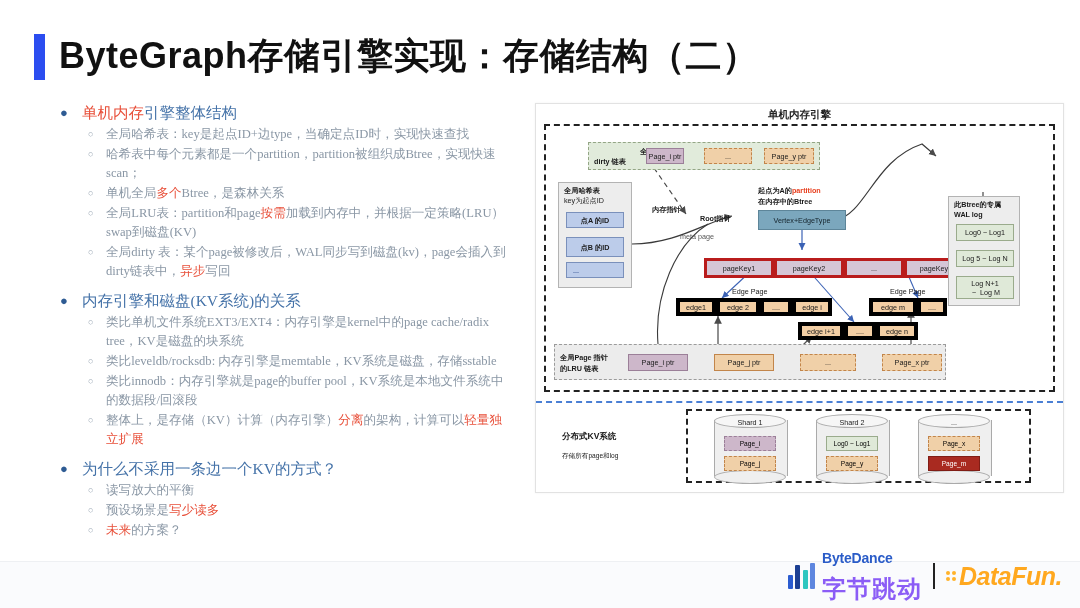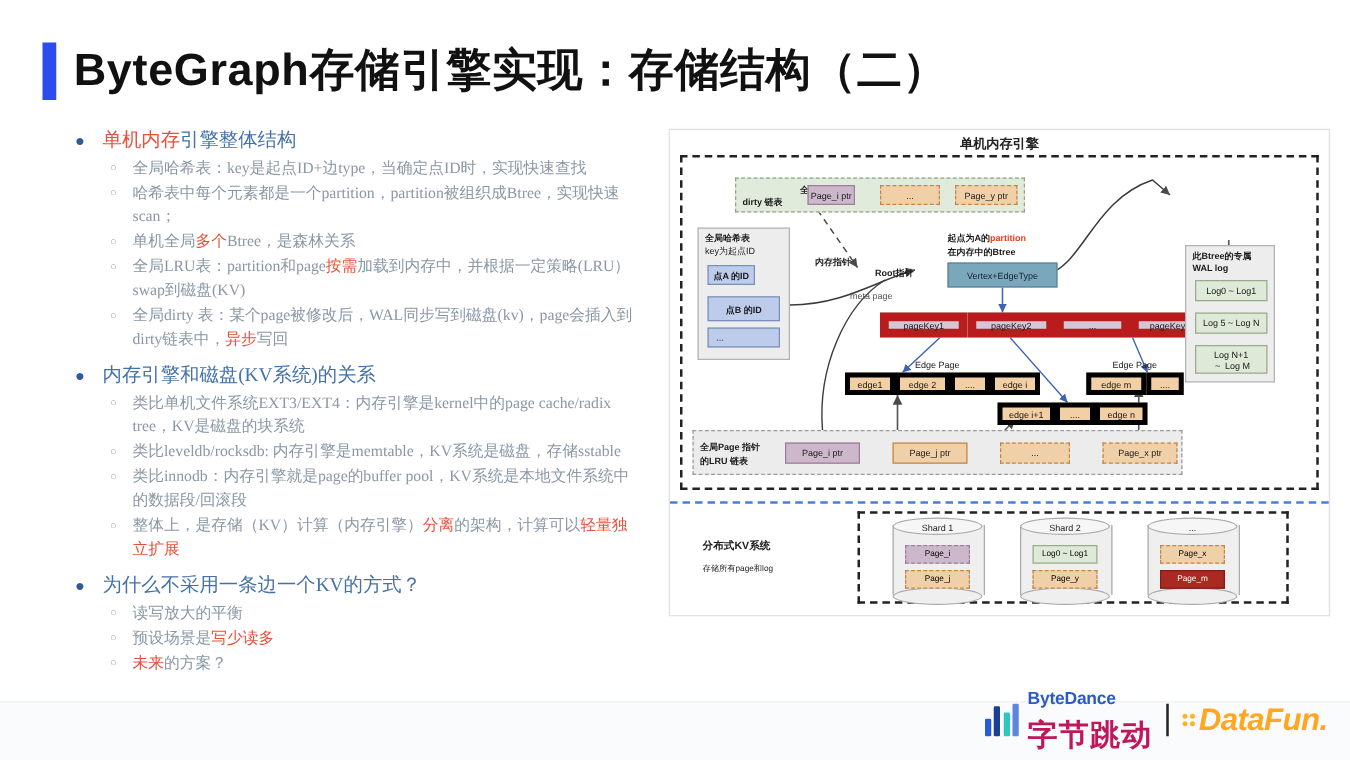--- a/index.html
+++ b/index.html
@@ -32,21 +32,21 @@
   .kv-split{position:absolute;left:0;right:0;top:297px;border-top:2.5px dashed #4a7fd4;}
   .kv-box{position:absolute;left:150px;top:305px;width:345px;height:74px;border:2px dashed #222;box-sizing:border-box;}
 
   .node{position:absolute;box-sizing:border-box;display:flex;align-items:center;justify-content:center;
         text-align:center;font-size:7.2px;color:#1a1a1a;line-height:1.25;}
   .n-green{background:#dfe9d8;border:1px solid #9aab8c;}
   .n-grey{background:#ededed;border:1px solid #b3b3b3;}
   .n-blue{background:#bcccea;border:1px solid #7a90bb;font-weight:bold;}
   .n-steel{background:#7ba7bd;border:1px solid #5d8599;color:#14232b;}
   .n-purple{background:#cdb7ca;border:1px solid #9b7f98;}
-  .n-purple-l{background:#d5c6d6;border:7px solid #b91c1c;}
+  .n-purple-l{background:#d5c6d6;border:3px solid #b91c1c;margin-top:8px;}
   .n-orange{background:#f3cfa5;border:4px solid #000000;}
   .n-orange-d{background:#f0d0a8;border:1px solid #c2854a;}
   .n-red{background:#a92a20;border:1px solid #801d15;color:#fff;}
   .n-dash{border-style:dashed;}
   .band-green{background:#e1ebdb;border:1px dashed #93a585;}
   .band-grey{background:#ececec;border:1px dashed #9b9b9b;}
 
   .lbl{position:absolute;font-size:7.2px;color:#1a1a1a;line-height:1.3;}
   .lbl-b{font-weight:bold;}
   .lbl-red{color:#e8401f;}
@@ -62,21 +62,21 @@
   .cyl .slot{position:absolute;left:10px;width:52px;height:15px;font-size:6.6px;display:flex;align-items:center;justify-content:center;z-index:3;box-sizing:border-box;}
 
   
   .footer{position:absolute;left:0;right:0;bottom:0;height:46px;background:#fafbfd;border-top:1px solid #eef0f3;}
   .logos{position:absolute;right:18px;bottom:7px;display:flex;align-items:center;gap:11px;}
   .bd{display:flex;align-items:center;gap:7px;}
   .bd-bars{display:flex;align-items:flex-end;gap:2.5px;height:26px;}
   .bd-bars i{display:block;width:5px;border-radius:1px;}
   .bd-txt{display:flex;flex-direction:column;line-height:1;}
   .bd-en{font-size:14px;color:#2a5cc8;font-weight:bold;letter-spacing:-.2px;margin-bottom:12px;}
-  .bd-cn{font-size:24px;color:#be185d;font-weight:bold;letter-spacing:1px;}
+  .bd-cn{font-size:24px;color:#8b5cf6;font-weight:bold;letter-spacing:1px;}
   .divider{width:2px;height:26px;background:#222;}
   .df{display:flex;align-items:center;gap:3px;}
   .df-dots{display:grid;grid-template-columns:repeat(2,4px);gap:2px;}
   .df-dots i{width:4px;height:4px;border-radius:50%;background:#ffb32b;display:block;}
   .df-txt{font-size:25px;font-weight:bold;font-style:italic;color:#ffa81f;letter-spacing:-.5px;}
 </style>
 </head>
 <body>
 
 <div class="title-row">
@@ -203,21 +203,21 @@
   <div class="node band-green" style="left:52px;top:38px;width:232px;height:28px;"></div>
   <div class="lbl lbl-b" style="left:58px;top:43px;margin-left:46px;">全局Page的</div>
   <div class="lbl lbl-b" style="left:58px;top:53px;">dirty 链表</div>
   <div class="node n-purple" style="left:110px;top:44px;width:38px;height:16px;">Page_i ptr</div>
   <div class="node n-orange-d n-dash" style="left:168px;top:44px;width:48px;height:16px;">...</div>
   <div class="node n-orange-d n-dash" style="left:228px;top:44px;width:50px;height:16px;">Page_y ptr</div>
 
   <div class="node n-grey" style="left:22px;top:78px;width:74px;height:106px;"></div>
   <div class="lbl lbl-b" style="left:28px;top:82px;">全局哈希表</div>
   <div class="lbl" style="left:28px;top:92px;">key为起点ID</div>
-  <div class="node n-blue" style="left:30px;top:108px;width:38px;height:16px;">点A 的ID</div>
+  <div class="node n-blue" style="left:30px;top:108px;width:58px;height:16px;">点A 的ID</div>
   <div class="node n-blue" style="left:30px;top:133px;width:58px;height:20px;">点B 的ID</div>
   <div class="node n-blue" style="left:30px;top:158px;width:58px;height:16px;justify-content:flex-start;padding-left:6px;color:#5570a8;">...</div>
 
   <div class="lbl lbl-b" style="left:116px;top:101px;">内存指针</div>
   <div class="lbl" style="left:144px;top:128px;color:#555;">meta page</div>
   <div class="lbl lbl-b" style="left:164px;top:110px;">Root指针</div>
 
   <div class="lbl lbl-b" style="left:222px;top:82px;">
     <span>起点为A的</span><span class="lbl-red">partition</span>
   </div>

